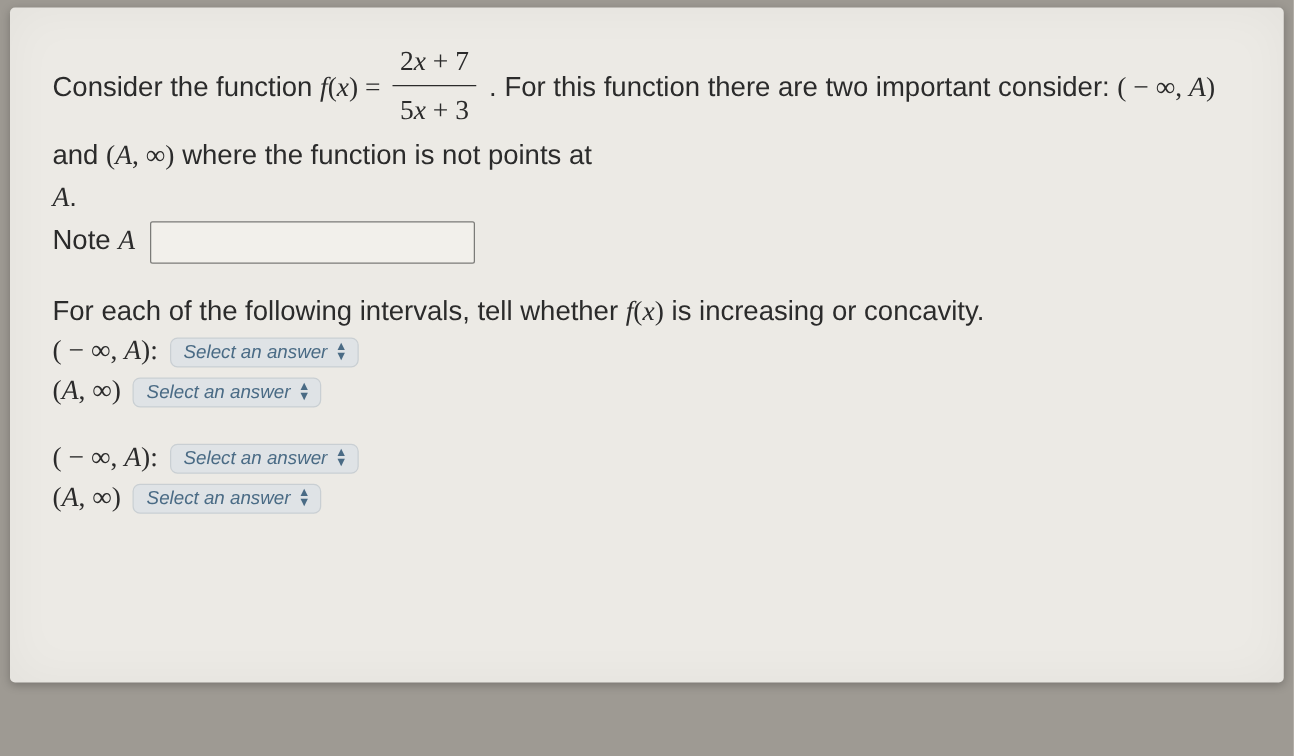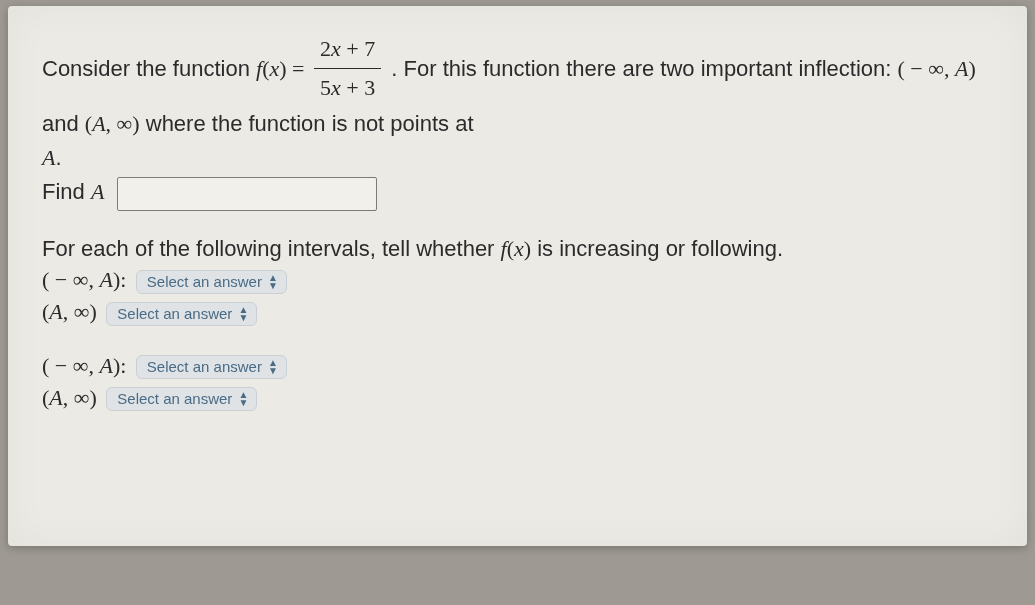--- a/index.html
+++ b/index.html
@@ -54,20 +54,21 @@
     background: #dfe3e6;
     color: #4a6b85;
     border-radius: 6px;
     padding: 2px 8px 2px 10px;
     font-size: 15px;
     vertical-align: middle;
     margin-left: 4px;
     cursor: pointer;
     border: 1px solid #c9cfd3;
     line-height: 1.2;
+    font-style: italic;
   }
   .select-pill .carets {
     margin-left: 6px;
     font-size: 10px;
     line-height: 8px;
     display: inline-flex;
     flex-direction: column;
     color: #4a6b85;
   }
   .para { margin-bottom: 22px; }
@@ -78,38 +79,38 @@
 
 <div class="sheet">
 
   <div class="para">
     <span>Consider the function </span>
     <span class="math"><span class="math-i">f</span>(<span class="math-i">x</span>) = </span>
     <span class="frac">
       <span class="num">2<span class="math-i">x</span> + 7</span>
       <span class="den">5<span class="math-i">x</span> + 3</span>
     </span>
-    <span>. For this function there are two important inflection: </span>
+    <span>. For this function there are two important consider: </span>
     <span class="math">( − ∞, <span class="math-i">A</span>)</span>
     <span> and </span>
     <span class="math">(<span class="math-i">A</span>, ∞)</span>
     <span> where the function is not points at </span>
     <br>
     <span class="math-i">A</span><span>.</span>
     <br>
-    <span>Find </span>
+    <span>Note </span>
     <span class="math-i">A</span>
     <input type="text" class="answer-input" style="">
   </div>
 
   <div class="para">
     <div class="tight-line">
       <span>For each of the following intervals, tell whether </span>
       <span class="math"><span class="math-i">f</span>(<span class="math-i">x</span>)</span>
-      <span> is increasing or following.</span>
+      <span> is increasing or concavity.</span>
     </div>
     <div class="tight-line">
       <span class="math">( − ∞, <span class="math-i">A</span>): </span>
       <span class="select-pill">
         <span>Select an answer</span>
         <span class="carets">
             <span>▲</span>
             <span>▼</span>
           </span>
       </span>

